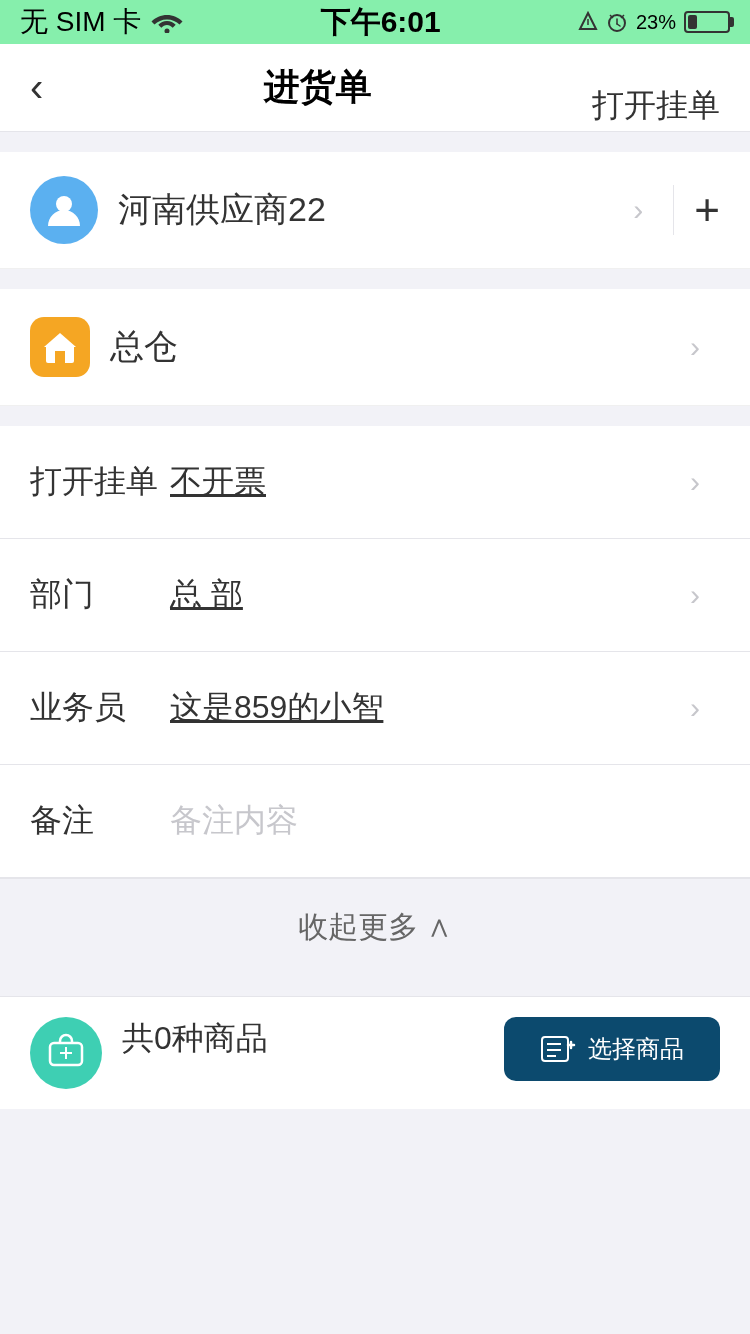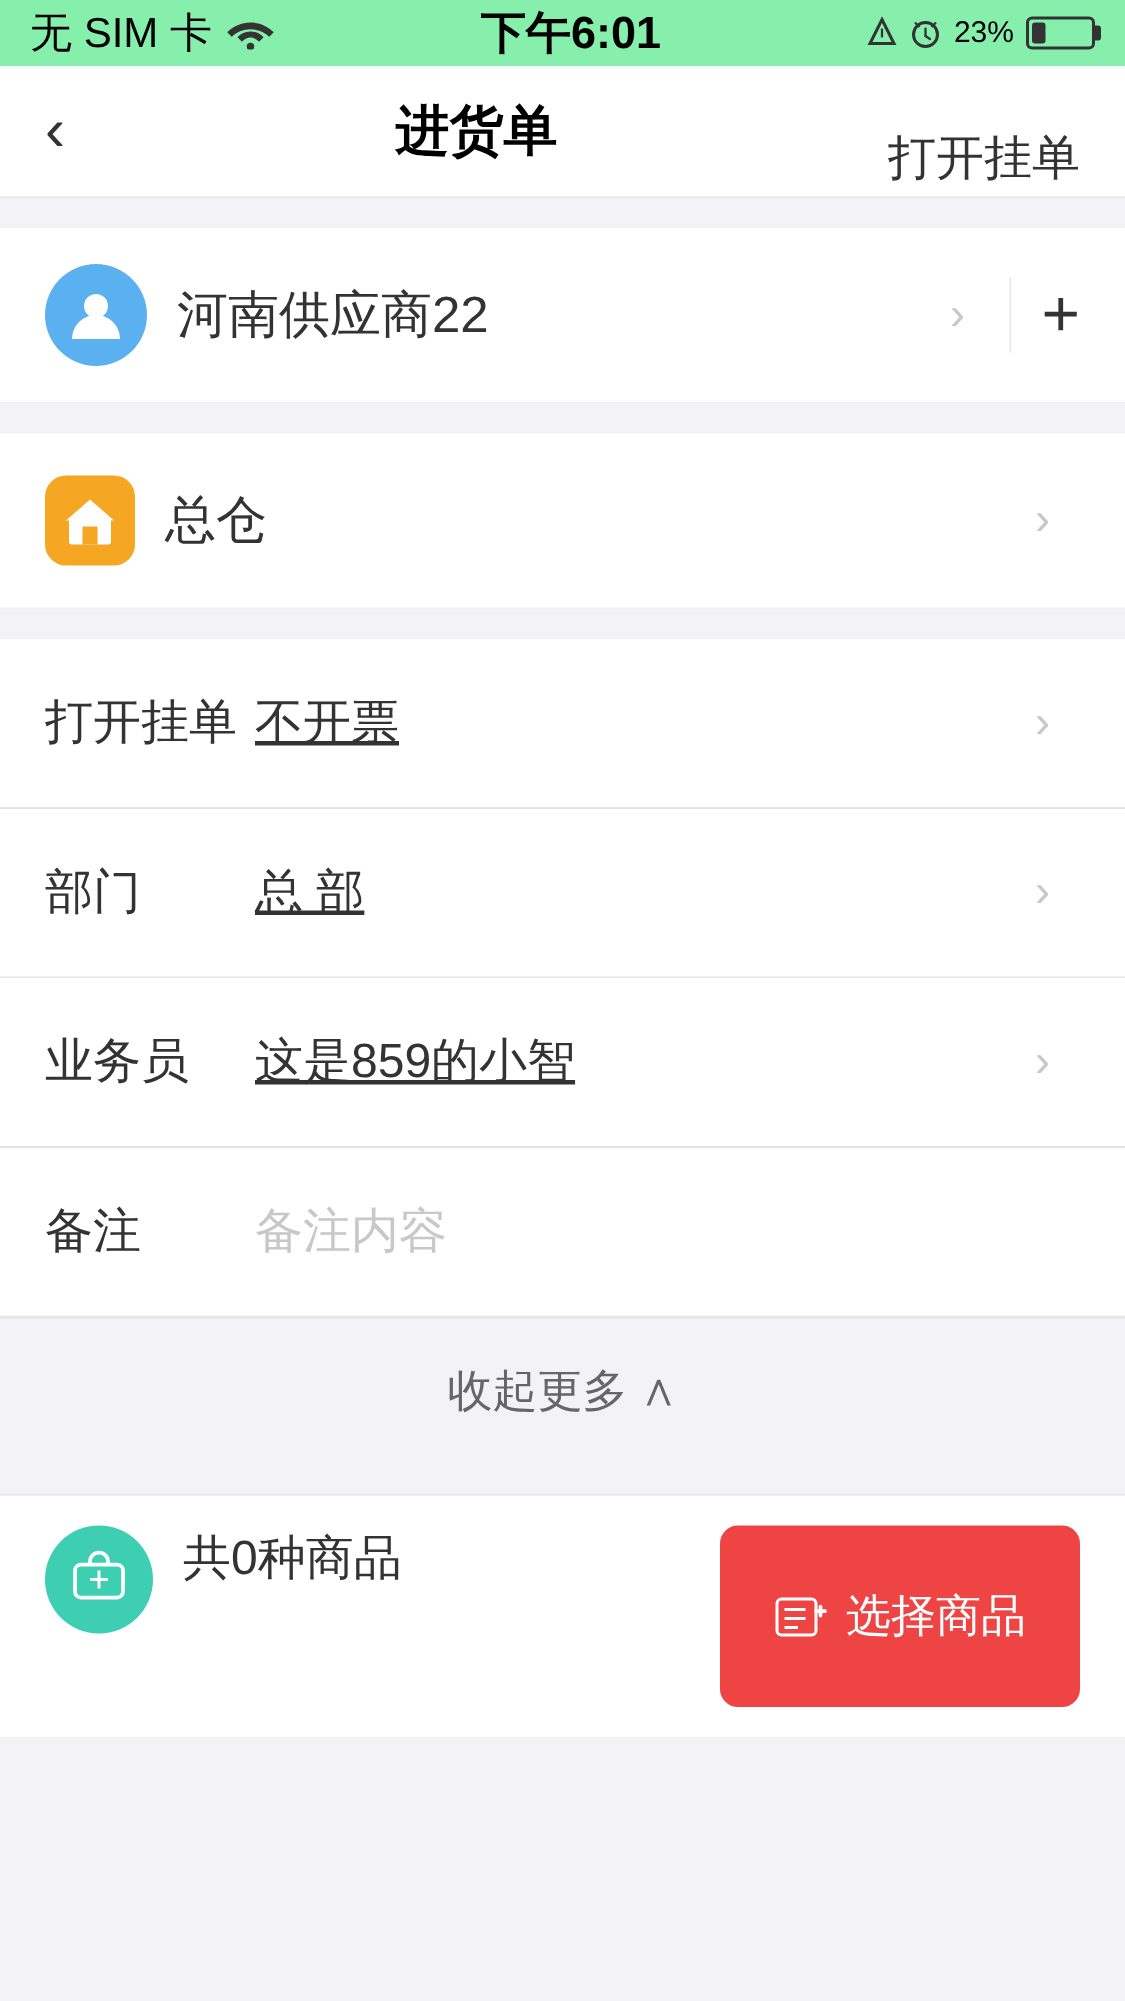--- a/index.html
+++ b/index.html
@@ -141,24 +141,24 @@
       border-top: 1px solid #e5e5ea;
       margin-top: 0;
     }
     .product-icon-wrap {
       width: 72px; height: 72px; border-radius: 50%; background: #3ecfb3;
       display: flex; align-items: center; justify-content: center;
       margin-right: 20px; flex-shrink: 0;
     }
     .product-count { flex: 1; font-size: 32px; color: #333; }
     .select-btn {
-      background: #ef4444;
+      background: #0c4a6e;
       color: #fff;
-      font-size: 30px;
-      padding: 40px 36px;
+      font-size: 24px;
+      padding: 14px 36px;
       border-radius: 12px;
       display: flex; align-items: center; gap: 12px;
       border: none; cursor: pointer;
     }
 
     
     svg { display: block; }
   </style>
 </head>
 <body>

